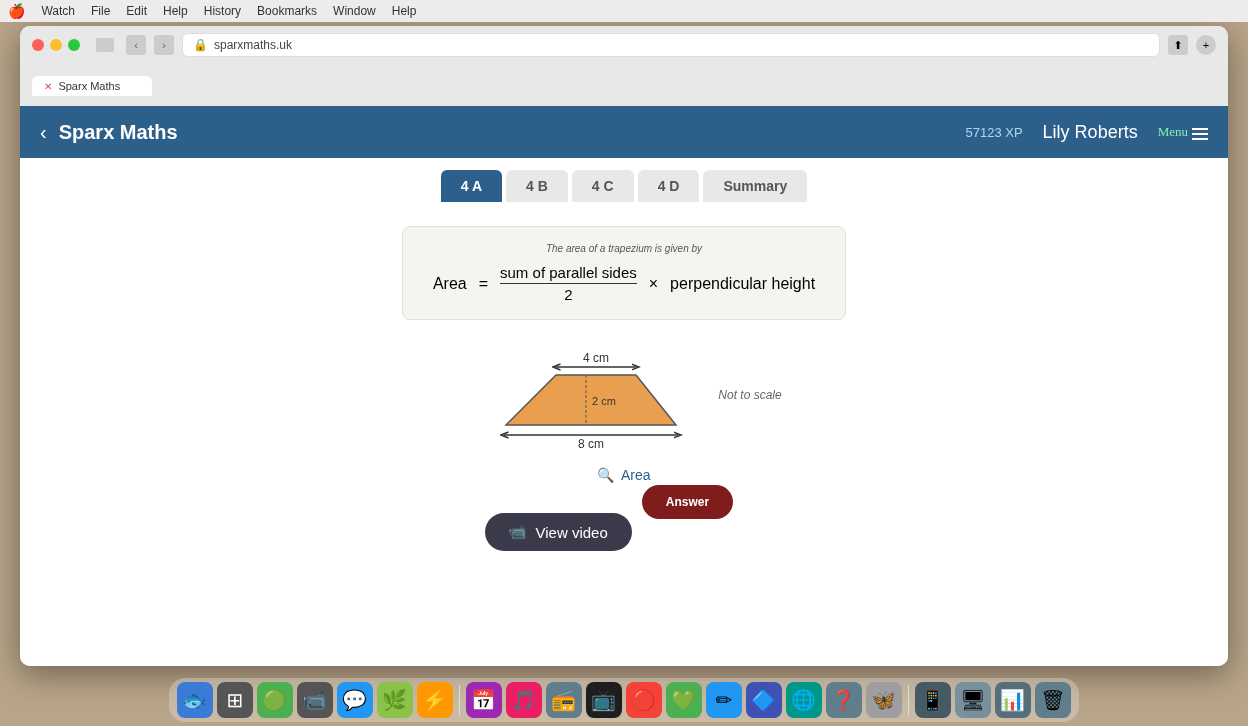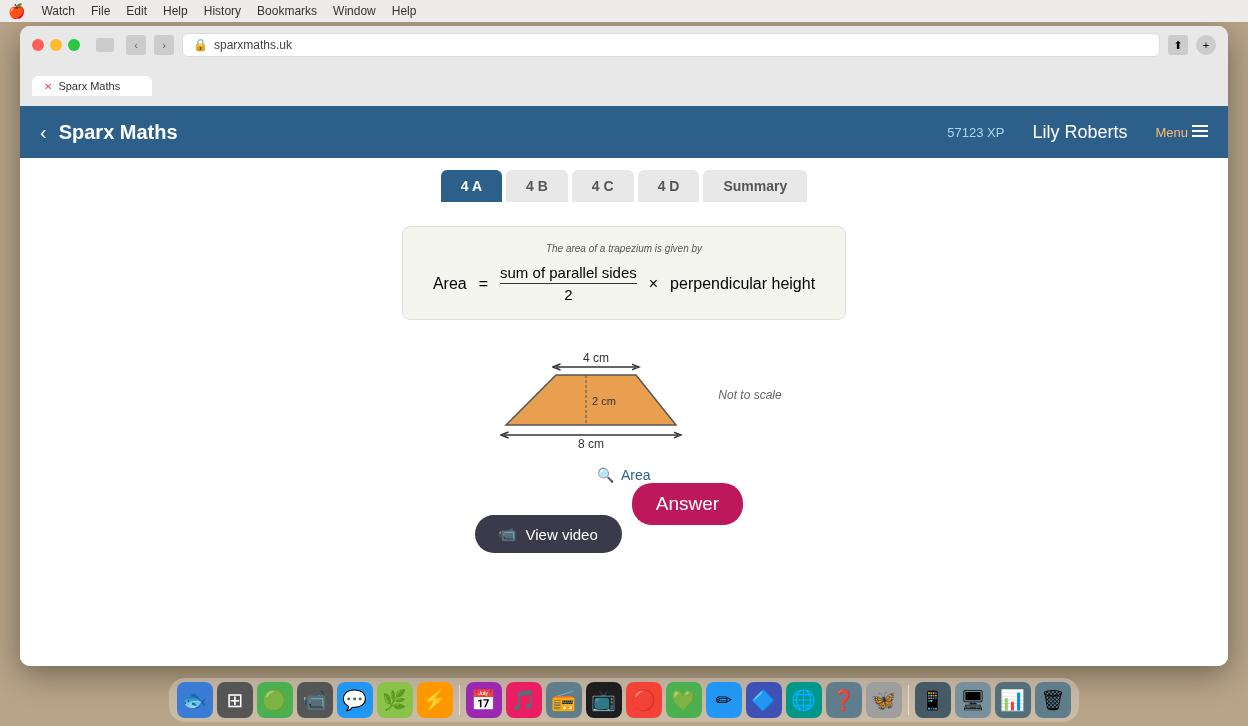--- a/index.html
+++ b/index.html
@@ -145,37 +145,38 @@
     .sparx-title {
       color: white;
       font-size: 20px;
       font-weight: 600;
     }
     .sparx-header-right {
       position: absolute;
       right: 20px;
       display: flex;
       align-items: center;
-      gap: 28px;
+      gap: 20px;
     }
     .sparx-xp {
       color: #aed6f1;
       font-size: 13px;
     }
     .sparx-user {
       color: white;
       font-size: 18px;
       text-align: center;
     }
     .sparx-menu {
-      color: #fdba74;
+      color: #86efac;
       font-size: 13px;
       display: flex;
-      align-items: flex-start;
+      align-items: flex-end;
       gap: 4px;
+      font-family: Liberation Serif, serif;
     }
     .menu-lines {
       display: flex;
       flex-direction: column;
       gap: 3px;
     }
     .menu-line {
       width: 16px; height: 2px; background: white;
     }
 
@@ -296,27 +297,27 @@
       display: inline-flex;
       align-items: center;
       gap: 8px;
     }
 
     
     .answer-btn {
       position: absolute;
       right: 30px;
       bottom: 30px;
-      background: #be185d;
+      background: #7f1d1d;
       color: white;
       border: none;
       border-radius: 20px;
       padding: 10px 24px;
-      font-size: 19px;
-      font-weight: 400;
+      font-size: 12px;
+      font-weight: 700;
       cursor: pointer;
     }
 
     .buttons-row {
       display: flex;
       justify-content: center;
       align-items: center;
       position: relative;
       margin-top: 10px;
     }

